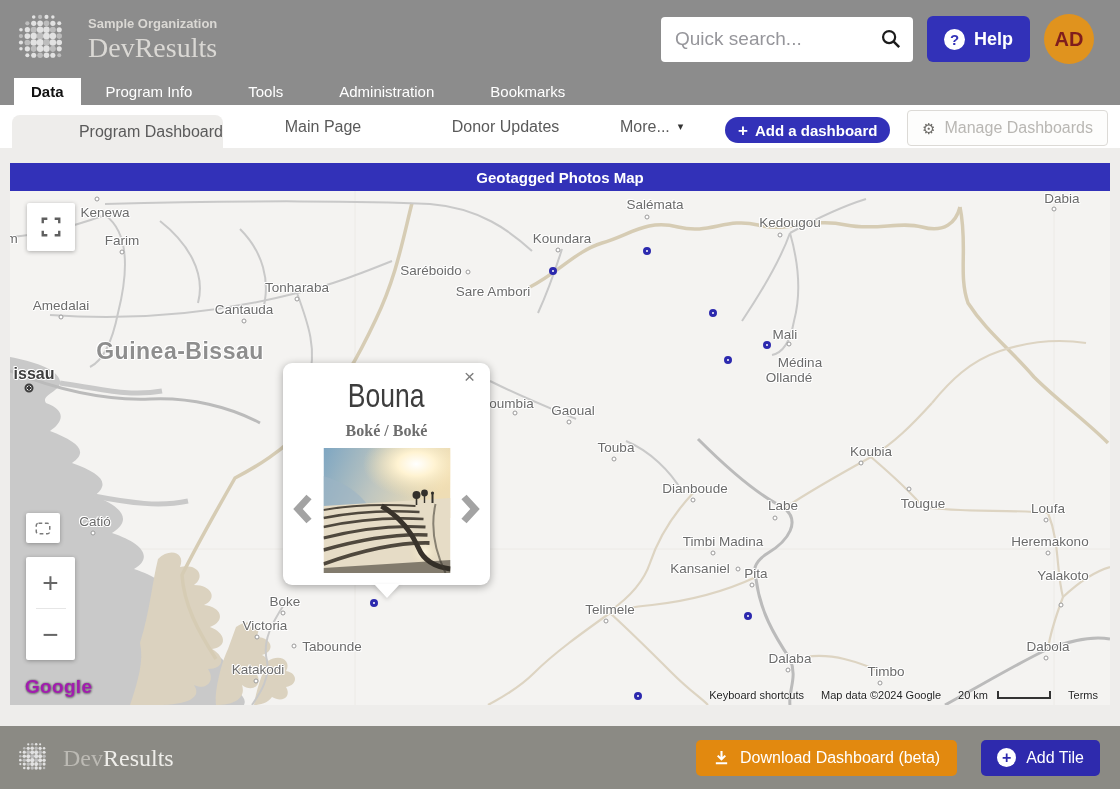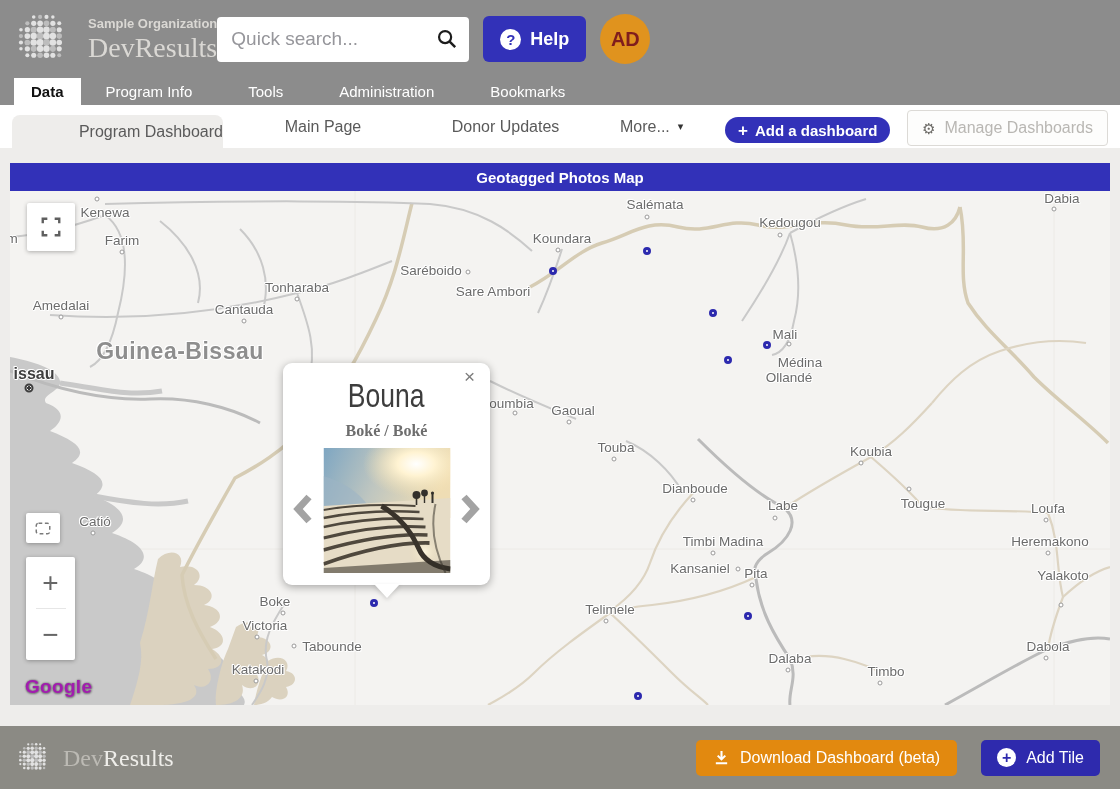--- a/index.html
+++ b/index.html
@@ -1,21 +1,21 @@
 <!DOCTYPE html>
 <html style="--accent: #3231b8; --orange: #e2890f; --avatar: #e0931e; --chrome: #8c8c8c; --footer: #8b8a84; --page-bg: #eeedeb;"><head>
 <meta charset="utf-8">
 <style>
   html,body{margin:0;padding:0;background:#eeedeb;}
   *{box-sizing:border-box;}
   .page{position:relative;width:1120px;height:789px;overflow:hidden;background:var(--page-bg,#eeedeb);
         font-family:"Liberation Sans",sans-serif;}
 
   
-  .topbar{height:78px;background:var(--chrome,#8c8c8c);display:flex;
+  .topbar{height:78px;background:var(--chrome,#8c8c8c);display:flex;justify-content:space-between;
           align-items:center;padding:0 26px 0 14px;}
   .brand{display:flex;align-items:center;gap:16px;}
   .dot-sphere{display:inline-block;}
   .brand-text .org{font-size:13px;font-weight:bold;color:#dad8d4;margin-bottom:3px;}
   .brand-text .product{font-family:"Liberation Serif",serif;font-size:28px;color:#dad8d4;line-height:1;}
   .top-right{display:flex;align-items:center;gap:14px;}
   .search{position:relative;}
   .search input{width:252px;height:45px;border:none;border-radius:4px;padding:0 42px 0 14px;
                 font-size:19px;color:#333;outline:none;font-family:"Liberation Sans",sans-serif;}
   .search input::placeholder{color:#96969b;}
@@ -337,21 +337,21 @@
           <div class="map-label" style="left: 746px; top: 382px;">Pita</div>
           <span class="town-dot" style="left: 742px; top: 394px;"></span>
           <div class="map-label" style="left: 1053px; top: 384px;">Yalakoto</div>
           <span class="town-dot" style="left: 1051px; top: 414px;"></span>
           <div class="map-label" style="left: 775px; top: 143px;">Mali</div>
           <span class="town-dot" style="left: 779px; top: 153px;"></span>
           <div class="map-label" style="left: 790px; top: 171px;">Médina</div>
           <div class="map-label" style="left: 779px; top: 186px;">Ollandé</div>
           <div class="map-label" style="left: 85px; top: 330px;">Catió</div>
           <span class="town-dot" style="left: 83px; top: 342px;"></span>
-          <div class="map-label" style="left: 265px; top: 410px;">Boke</div>
+          <div class="map-label" style="left: 275px; top: 410px;">Boke</div>
           <span class="town-dot" style="left: 273px; top: 422px;"></span>
           <div class="map-label" style="left: 255px; top: 434px;">Victoria</div>
           <span class="town-dot" style="left: 247px; top: 446px;"></span>
           <div class="map-label" style="left: 322px; top: 455px;">Tabounde</div>
           <span class="town-dot" style="left: 284px; top: 455px;"></span>
           <div class="map-label" style="left: 248px; top: 478px;">Katakodi</div>
           <span class="town-dot" style="left: 246px; top: 490px;"></span>
           <div class="map-label" style="left: 600px; top: 418px;">Telimele</div>
           <span class="town-dot" style="left: 596px; top: 430px;"></span>
           <div class="map-label" style="left: 780px; top: 467px;">Dalaba</div>
@@ -383,20 +383,27 @@
         </svg>
       </div>
       <div class="ctl zoomctl">
         <div class="zoombtn">+</div>
         <div class="zoomdiv"></div>
         <div class="zoombtn">−</div>
       </div>
 
       <div class="google-logo">Google</div>
 
+      <div class="attribution">
+        <span>Keyboard shortcuts</span>
+        <span>Map data ©2024 Google</span>
+        <span>20 km</span>
+        <span class="scalebar"></span>
+        <span>Terms</span>
+      </div>
 
       <div class="popup">
         <button class="popup-close">×</button>
         <h2 class="popup-title"><span>Bouna</span></h2>
         <div class="popup-sub">Boké / Boké</div>
         <div class="carousel">
           <span class="chev left">
             <svg width="22" height="30" viewBox="0 0 22 30">
                 <polyline points="17,3 6,15 17,27" fill="none" stroke="#a3a3a3" stroke-width="7"></polyline>
               </svg>

